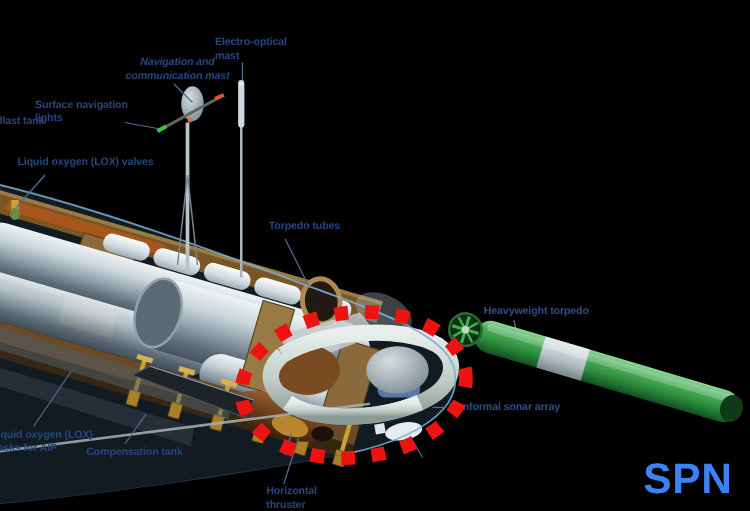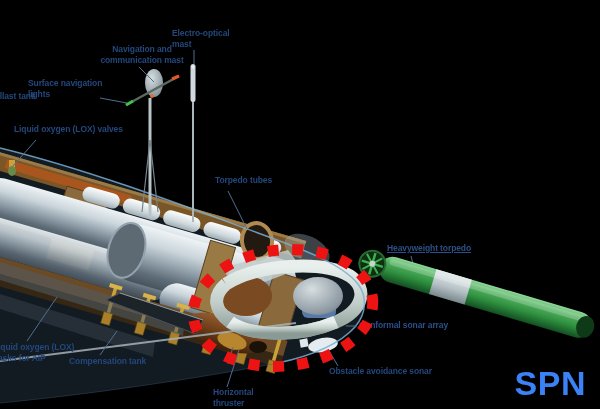--- a/index.html
+++ b/index.html
@@ -5,21 +5,21 @@
   html,body{margin:0;padding:0;background:#000;}
   #stage{position:relative;width:600px;height:409px;background:#000;overflow:hidden;
          font-family:"Liberation Sans",sans-serif;}
   svg{position:absolute;left:0;top:0;}
   .scene{z-index:0;}
   .overlay{z-index:3;pointer-events:none;}
   .label{position:absolute;z-index:2;color:#24477c;
          font:700 8.5px/10.5px "Liberation Sans",sans-serif;
          white-space:pre-line;letter-spacing:-.1px;}
   .label.bright{color:#2b4f87;}
-  .label.center{text-align:center;}
+  .label.center{text-align:center;font-style:italic;}
   .watermark{position:absolute;z-index:2;right:14px;bottom:9px;color:#3b82f6;
              font:800 34px/34px "Liberation Sans",sans-serif;letter-spacing:0.5px;}
 </style>
 </head>
 <body>
 
 <div id="stage">
 
   <svg class="scene" width="600" height="409" viewBox="0 0 600 409">
     <defs>
@@ -212,23 +212,22 @@
 
   <div class="label" style="left:-11px;top:91px;">Ballast tank</div>
   <div class="label center" style="left:88px;top:44px;width:108px;">Navigation and
 communication mast</div>
   <div class="label" style="left:172px;top:28px;">Electro-optical
 mast</div>
   <div class="label" style="left:14px;top:124px;">Liquid oxygen (LOX) valves</div>
   <div class="label" style="left:28px;top:78px;">Surface navigation
 lights</div>
   <div class="label" style="left:215px;top:175px;">Torpedo tubes</div>
-  <div class="label bright" style="left:387px;top:243px;text-decoration:underline;">Heavyweight torpedo</div>
+  <div class="label bright" style="left:387px;top:243px;">Heavyweight torpedo</div>
   <div class="label bright" style="left:359px;top:320px;">Conformal sonar array</div>
-  <div class="label" style="left:329px;top:366px;">Obstacle avoidance sonar</div>
   <div class="label" style="left:-7px;top:342px;">Liquid oxygen (LOX)
 flasks for AIP</div>
   <div class="label" style="left:69px;top:356px;">Compensation tank</div>
   <div class="label" style="left:213px;top:387px;">Horizontal
 thruster</div>
 
   <svg class="overlay" width="600" height="409" viewBox="0 0 600 409">
     <ellipse cx="283" cy="308" rx="90" ry="58" transform="rotate(-6 283 308)" fill="none" stroke="#ee1313" stroke-width="11" stroke-dasharray="11 13.5"></ellipse>
   </svg>
 

